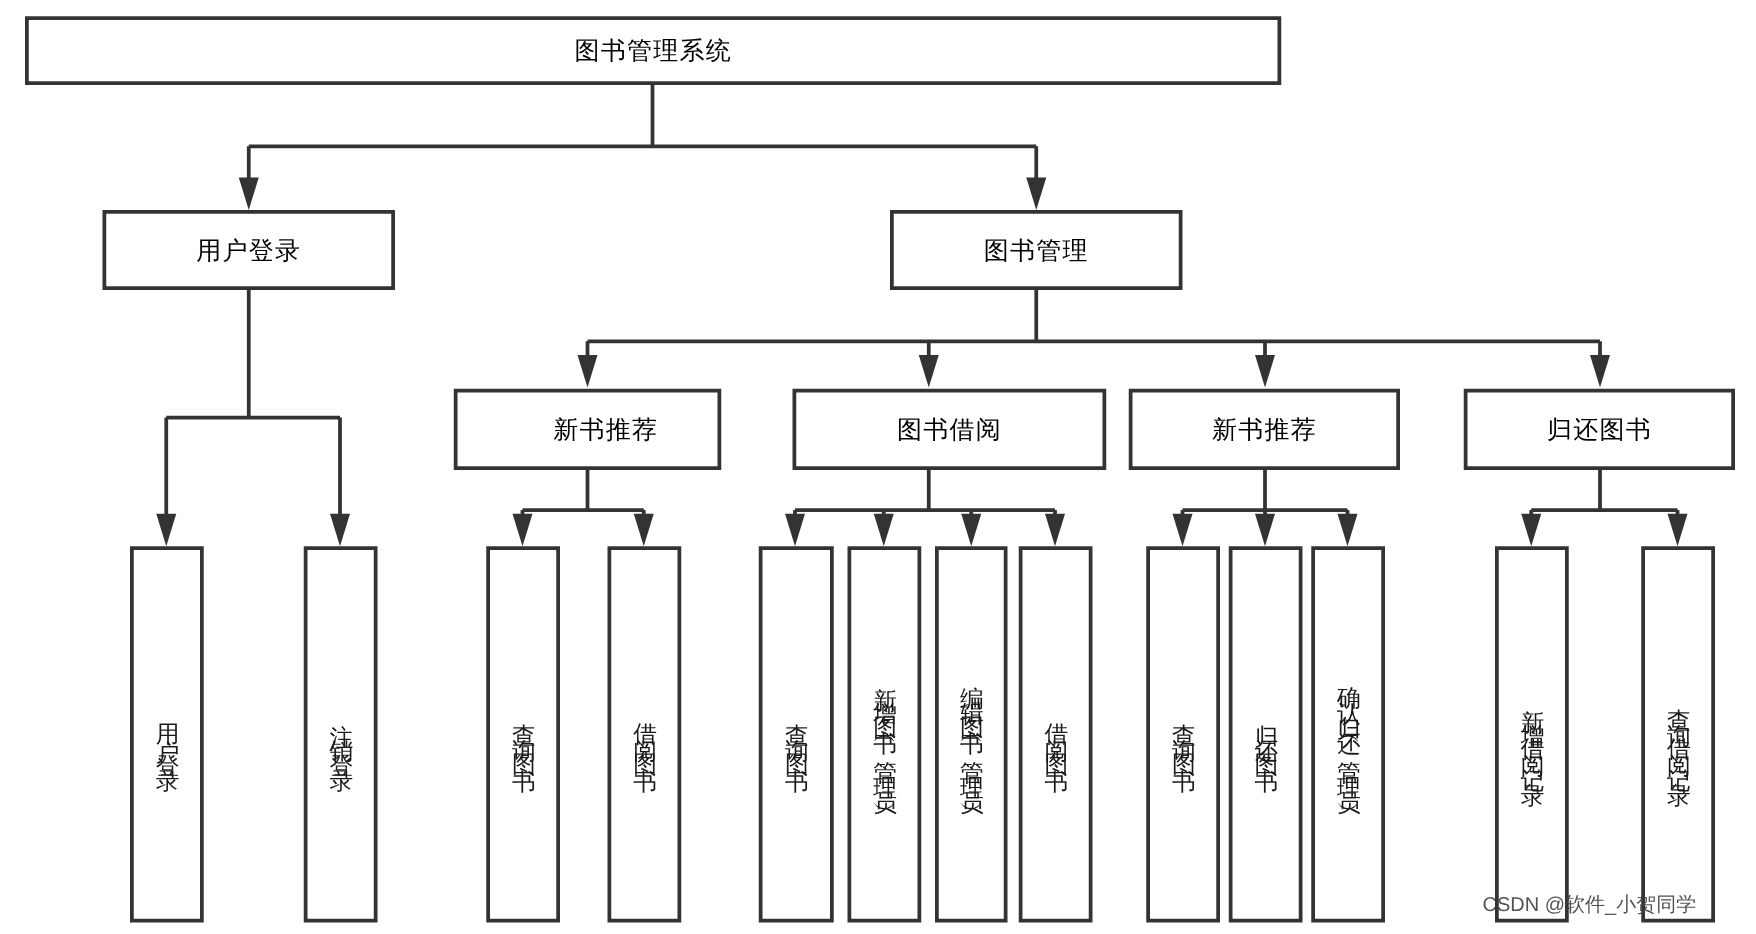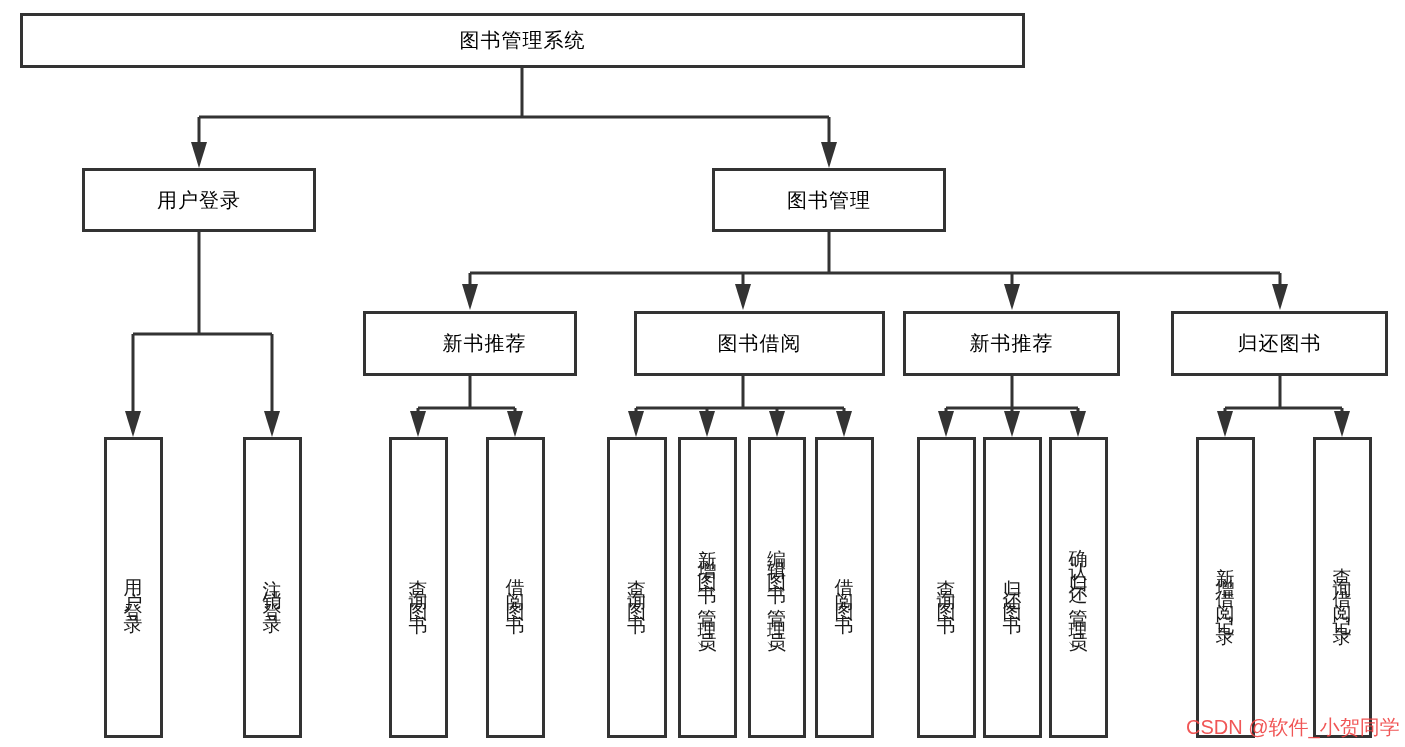--- a/index.html
+++ b/index.html
@@ -34,22 +34,22 @@
     font-size:19px;
     color:#1a1a1a;
     letter-spacing:12px;
     line-height:1;
     white-space:nowrap;
   }
   .watermark{
     position:absolute;
     left:1186px;top:714px;
     z-index:5;
-    font-size:20px;
-    color:#ef4444;
+    font-size:16px;
+    color:#404040;
     opacity:.9;
     white-space:nowrap;
   }
 </style>
 </head>
 <body>
 
 <div class="stage">
 
   <svg class="connectors" width="1405" height="747" viewBox="0 0 1405 747">

